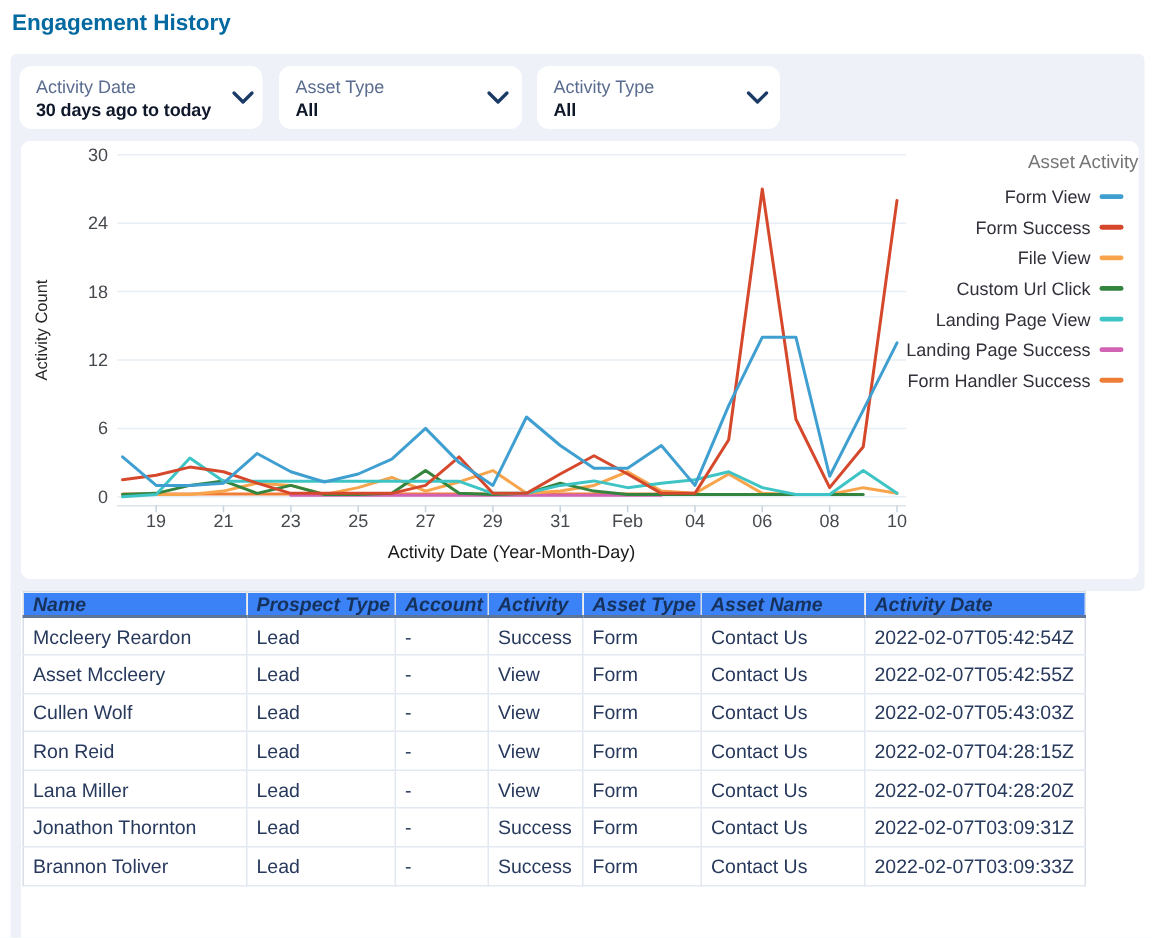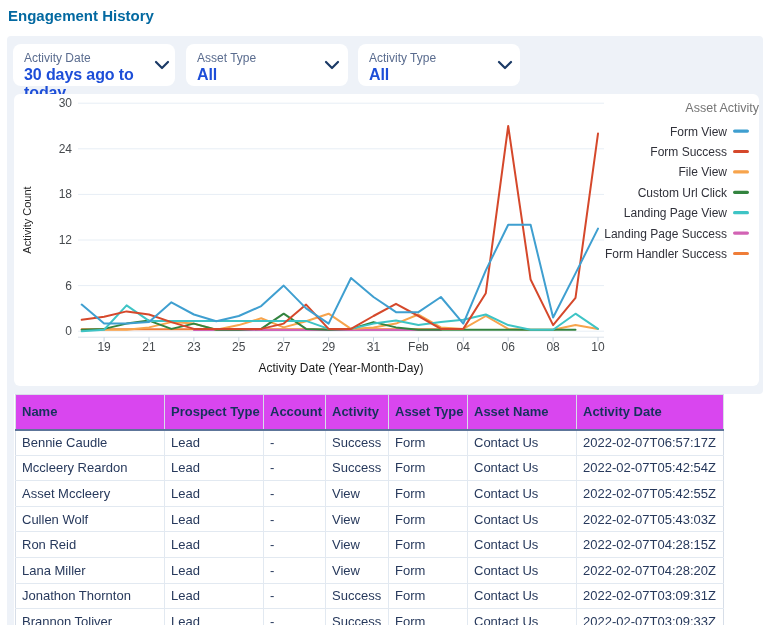--- a/index.html
+++ b/index.html
@@ -2,27 +2,27 @@
 <html><head>
 <meta charset="utf-8">
 <style>
 * { margin:0; padding:0; box-sizing:border-box; }
 html,body { width:768px; height:625px; background:#ffffff; font-family:"Liberation Sans", sans-serif; overflow:hidden; }
 .title { position:absolute; left:8px; top:7px; font-size:15px; font-weight:bold; color:#0369a1; letter-spacing:0; }
 .panel { position:absolute; left:7px; top:36px; width:756px; height:358px; background:#eef2f8; border-radius:4px; }
 .leftstrip { position:absolute; left:7px; top:390px; width:7px; height:235px; background:#eef2f8; }
 .dd { position:absolute; top:44px; width:162px; height:42px; background:#ffffff; border-radius:8px; }
 .dd .lab { position:absolute; left:11px; top:7px; font-size:12px; color:#5a6c8f; }
-.dd .val { position:absolute; left:11px; top:22px; font-size:16px; font-weight:bold; color:#1d4ed8; letter-spacing:-0.1px; }
+.dd .val { position:absolute; left:11px; top:22px; font-size:12px; font-weight:bold; color:#0f172a; letter-spacing:-0.1px; }
 .dd svg.chev { position:absolute; top:14px; }
 .card { position:absolute; left:14px; top:94px; width:745px; height:292px; background:#ffffff; border-radius:6px; }
 .chartsvg { position:absolute; left:0; top:0; }
 table.tbl { position:absolute; left:15px; top:394px; width:708px; border-collapse:collapse; font-size:13px; table-layout:fixed; }
 table.tbl th, table.tbl td { white-space:nowrap; overflow:hidden; }
-table.tbl th { background:#d946ef; color:#16325c; font-weight:bold; text-align:left; padding:0 4px 0 6px; border:1px solid #d7dee8; border-bottom:2px solid #5d7599; height:35px; }
+table.tbl th { background:#3b82f6; color:#16325c; font-weight:bold; text-align:left; padding:0 4px 0 6px; border:1px solid #d7dee8; border-bottom:2px solid #5d7599; height:16px;font-style:italic; }
 table.tbl td { color:#27395c; padding:0 4px 0 6px; border:1px solid #e2e9f1; border-left:1px solid #e9eef5; height:25.6px; background:#ffffff; }
 table.tbl td:first-child, table.tbl th:first-child { border-left:1px solid #d7dee8; }
 table.tbl td:last-child, table.tbl th:last-child { border-right:1px solid #d7dee8; }
 </style>
 </head>
 <body>
 <div class="title">Engagement History</div>
 <div class="panel"></div>
 <div class="leftstrip"></div>
 
@@ -133,29 +133,20 @@
         <th>Prospect Type</th>
         <th>Account</th>
         <th>Activity</th>
         <th>Asset Type</th>
         <th>Asset Name</th>
         <th>Activity Date</th>
       </tr>
 </thead>
 <tbody>
 <tr>
-        <td>Bennie Caudle</td>
-        <td>Lead</td>
-        <td>-</td>
-        <td>Success</td>
-        <td>Form</td>
-        <td>Contact Us</td>
-        <td>2022-02-07T06:57:17Z</td>
-      </tr>
-<tr>
         <td>Mccleery Reardon</td>
         <td>Lead</td>
         <td>-</td>
         <td>Success</td>
         <td>Form</td>
         <td>Contact Us</td>
         <td>2022-02-07T05:42:54Z</td>
       </tr>
 <tr>
         <td>Asset Mccleery</td>

